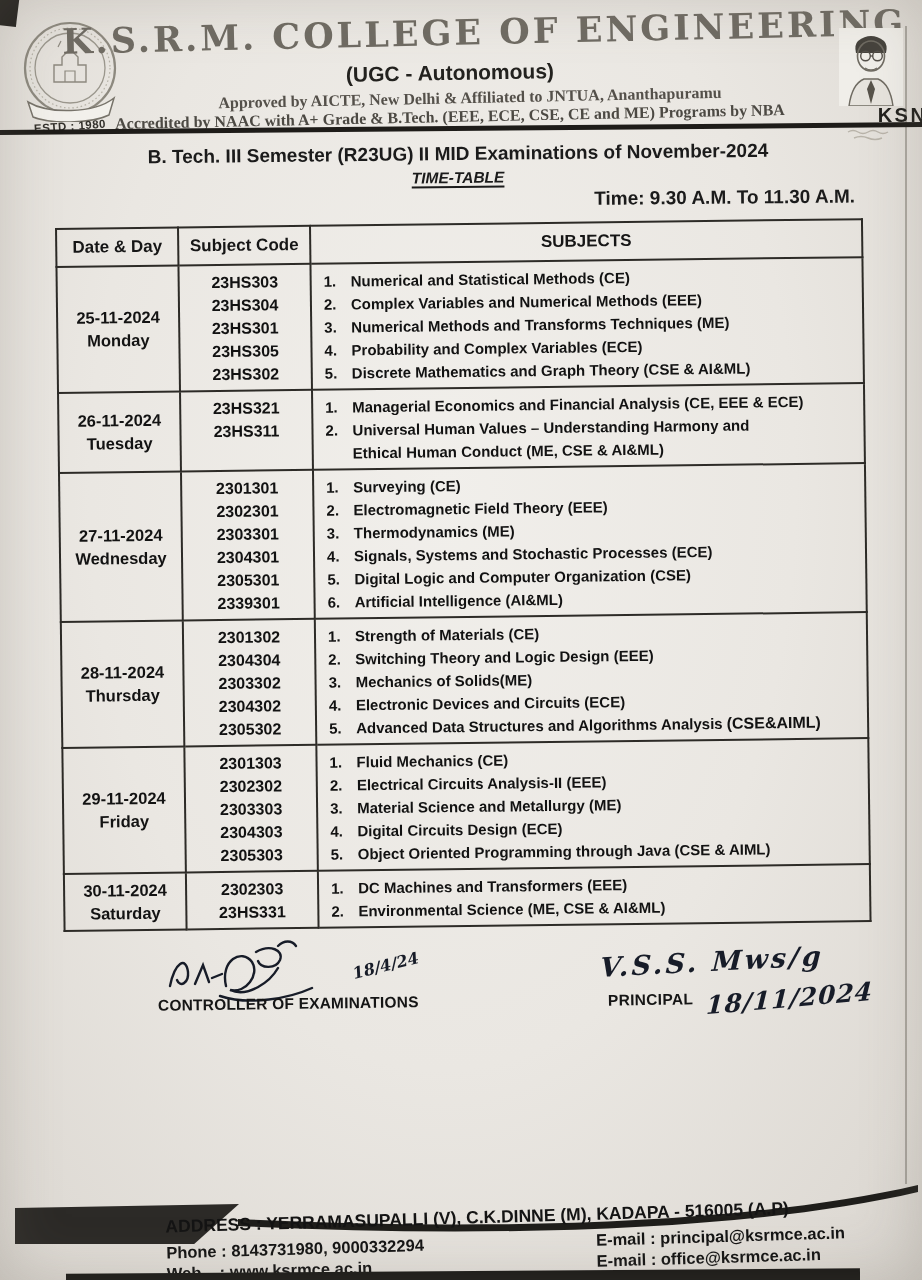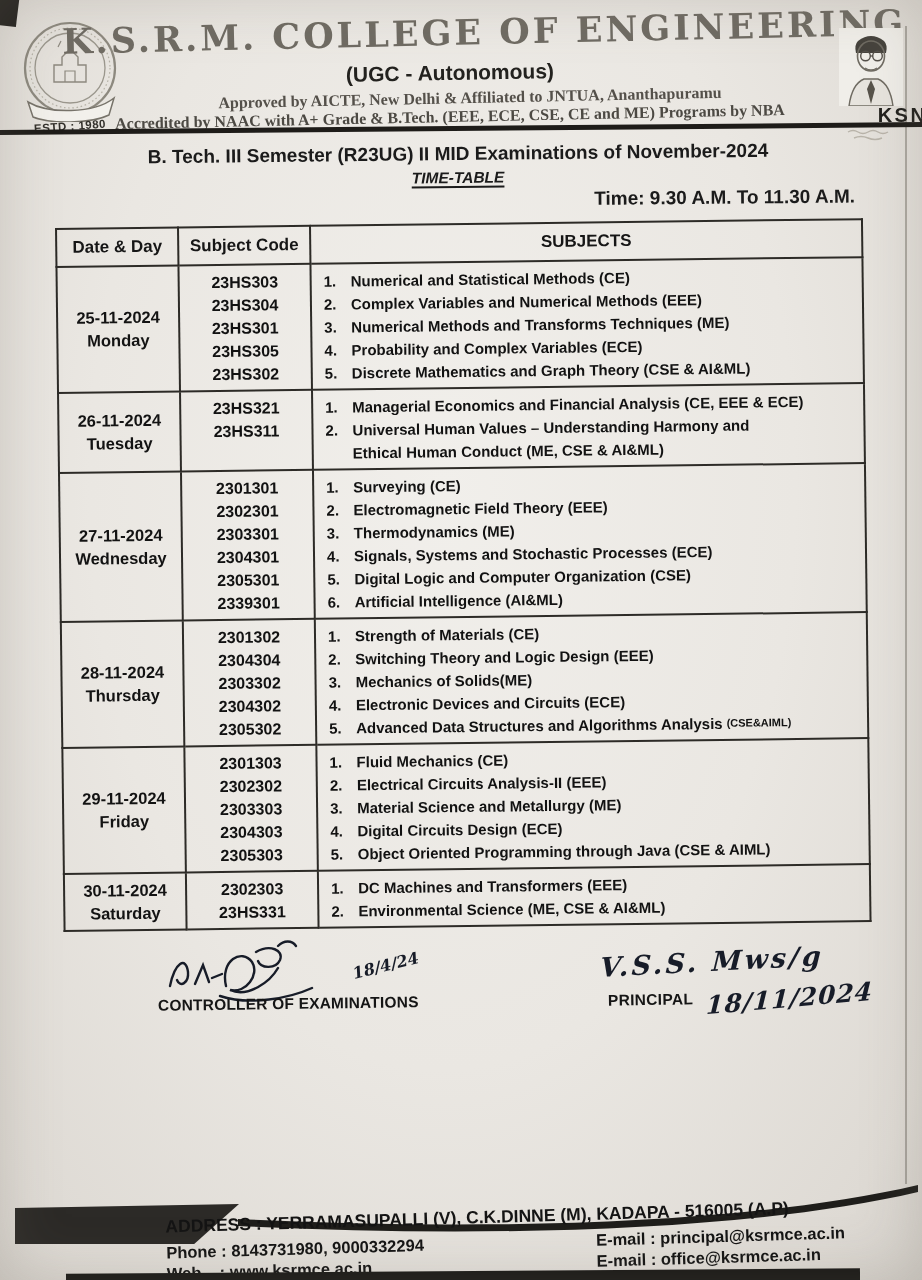--- a/index.html
+++ b/index.html
@@ -43,21 +43,21 @@
     transform:rotate(-0.7deg);transform-origin:left top;table-layout:fixed;}
   .tt th,.tt td{border:2.2px solid #2d2b27;}
   .tt th{font-size:17px;font-weight:700;padding:8px 2px;text-align:center;color:#161616;}
   col.c1{width:122px;} col.c2{width:132px;} col.c3{width:552px;}
   td.c-date{text-align:center;vertical-align:middle;font-weight:700;font-size:16.5px;line-height:23px;color:#131313;}
   td.c-code{vertical-align:top;padding:5px 0 4px;}
   .code-line{text-align:center;font-weight:700;font-size:16px;line-height:23px;color:#121212;}
   td.c-subj{vertical-align:top;padding:5px 4px 4px 12px;}
   .s-line{display:flex;font-weight:700;font-size:15px;line-height:23px;color:#121212;white-space:nowrap;}
   .s-num{flex:0 0 27px;}
-  .s-small{font-size:11px;margin-left:4px;align-self:center;}
+  .s-small{font-size:16px;margin-left:4px;align-self:center;}
 
   
   .sig-ctrl{position:absolute;left:162px;top:940px;}
   .ctrl-date{position:absolute;left:352px;top:956px;font-family:"DejaVu Serif",serif;font-style:italic;
     font-size:16px;font-weight:700;color:#171c28;transform:rotate(-14deg);}
   .ctrl-label{position:absolute;left:158px;top:995px;font-size:15.5px;font-weight:700;letter-spacing:.2px;
     transform:rotate(-0.8deg);color:#151515;}
   .prin-sign{position:absolute;left:600px;top:946px;font-family:"DejaVu Serif",serif;font-style:italic;
     font-size:27px;font-weight:700;letter-spacing:3px;color:#171c28;transform:rotate(-3deg) skewX(-6deg);}
   .prin-label{position:absolute;left:608px;top:991px;font-size:15.5px;font-weight:700;letter-spacing:.3px;

